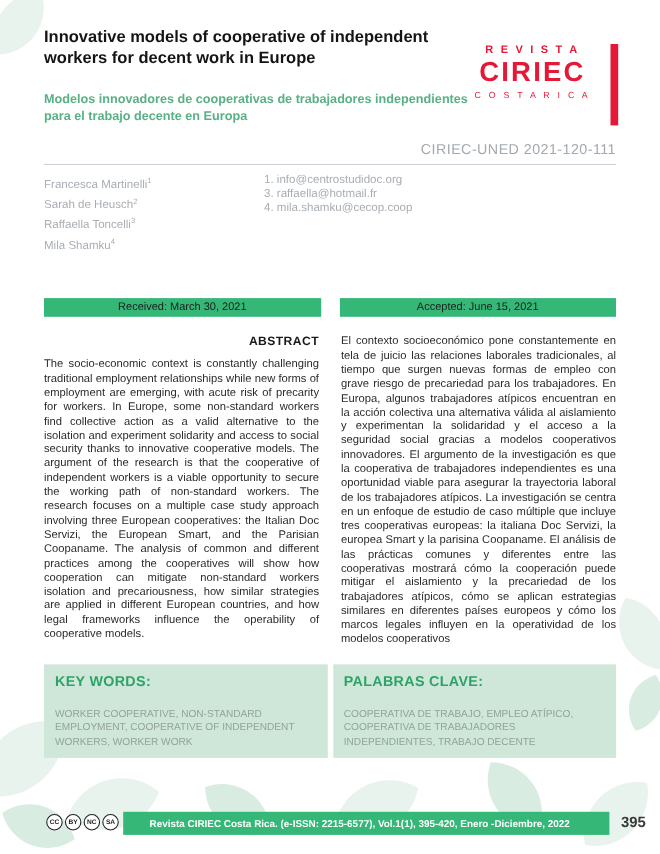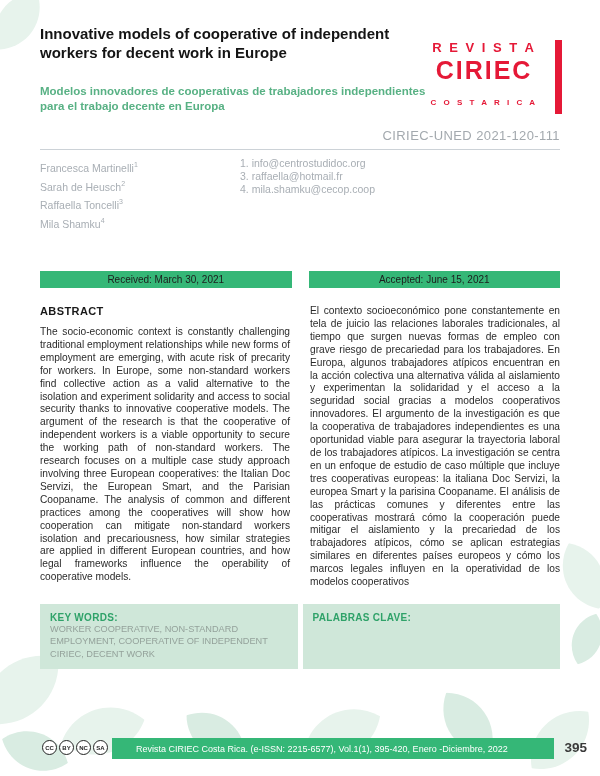--- a/index.html
+++ b/index.html
@@ -12,58 +12,58 @@
   .leaf { position:absolute; }
 
   .content { position:relative; z-index:1; padding:24px 40px 0 40px; }
 
   .title { font-size:15px; font-weight:bold; color:#141414; line-height:19px; width:375px; }
   .subtitle { margin-top:22px; font-size:11.5px; font-weight:bold; color:#58b184; line-height:15px; width:400px; }
 
   
   .logo { position:absolute; top:40px; right:38px; width:142px; height:74px; z-index:2; }
   .logo-inner { position:absolute; left:0; top:0; right:14px; text-align:center; }
-  .logo-revista { font-size:13px; font-weight:bold; color:#e51937; letter-spacing:2px; }
+  .logo-revista { font-size:10px; font-weight:bold; color:#e51937; letter-spacing:2px; }
   .logo-ciriec { font-size:25px; font-weight:bold; color:#e51937; letter-spacing:2px; line-height:27px; margin-top:2px; }
-  .logo-costa { font-size:8px; font-weight:bold; color:#e51937; letter-spacing:2.5px; margin-top:14px; }
+  .logo-costa { font-size:8px; font-weight:normal; color:#e51937; letter-spacing:2.5px; margin-top:2px; }
   .logo-bar { position:absolute; right:0; top:0; bottom:0; width:7px; background:#e51937; }
 
   .manuscript { text-align:right; font-size:13px; color:#a3a9ae; letter-spacing:.4px; margin-top:14px; }
 
   .rule { border:none; border-top:1px solid #ccd2d7; margin-top:6px; }
 
   .people { display:flex; margin-top:7px; }
   .authors { width:200px; }
   .author-line { font-size:10.5px; color:#a8aeb4; line-height:16px; }
   .author-line sup { font-size:7px; }
   .emails { }
   .email-line { font-size:10.5px; color:#a8aeb4; line-height:13px; }
 
   .datebars { display:flex; gap:17px; margin-top:40px; }
   .datebar { flex:1; height:17px; background:#35b777; display:flex; align-items:center; justify-content:center;
              font-size:10px; color:#1c1c1c; }
 
   .cols { display:flex; gap:20px; margin-top:17px; }
   .col { flex:1; min-width:0; }
-  .col-heading { font-size:11px; font-weight:bold; color:#1a1a1a; letter-spacing:.4px; margin-bottom:9px; }
+  .col-heading { font-size:11px; font-weight:bold; color:#1a1a1a; letter-spacing:.4px; margin-bottom:9px;text-align:right; }
   .col-body { font-size:10.2px; line-height:12.9px; color:#2b2b2b; text-align:justify; }
 
   .kwrow { display:flex; gap:5px; margin-top:15px; }
   .kwbox { flex:1; background:#cfe7d9; padding:8px 10px 9px 10px; }
-  .kw-heading { font-size:10px; font-weight:bold; color:#2fa269; letter-spacing:.3px; margin-bottom:0; }
+  .kw-heading { font-size:13px; font-weight:bold; color:#2fa269; letter-spacing:.3px; margin-bottom:16px; }
   .kw-body { font-size:9.2px; line-height:12.5px; color:#94a29b; }
 
   
   .footer { position:absolute; left:0; right:0; bottom:17px; height:21px; z-index:2; }
   .cc-badge { position:absolute; left:42px; top:2px; display:flex; gap:2px; }
   .cc-circle { width:15px; height:15px; border:1.5px solid #222; border-radius:50%; background:#fff;
                display:flex; align-items:center; justify-content:center; font-size:6px; font-weight:bold; color:#222; }
   .footer-bar { position:absolute; left:112px; right:46px; top:0; height:21px; background:#35b777;
                 display:flex; align-items:center; padding-left:9px; }
-  .footer-bar span { font-size:9px; font-weight:normal; color:#ffffff; white-space:nowrap;padding-left:15px; }
+  .footer-bar span { font-size:9px; font-weight:bold; color:#ffffff; white-space:nowrap;padding-left:15px; }
   .pagenum { position:absolute; right:13px; top:2px; font-size:13.5px; font-weight:bold; color:#3a3a3a; }
 </style>
 </head>
 <body>
 
 <div class="page">
 
   <div class="leaves">
     <svg class="leaf" style="left:-18px; top:-14px; width:70px; height:70px; transform:rotate(35deg);" viewBox="0 0 100 100">
         <path d="M50 0 C85 25 85 75 50 100 C15 75 15 25 50 0 Z" fill="#e7f3ec"></path>
@@ -140,24 +140,25 @@
         <div class="col-body">The socio-economic context is constantly challenging traditional employment relationships while new forms of employment are emerging, with acute risk of precarity for workers. In Europe, some non-standard workers find collective action as a valid alternative to the isolation and experiment solidarity and access to social security thanks to innovative cooperative models. The argument of the research is that the cooperative of independent workers is a viable opportunity to secure the working path of non-standard workers. The research focuses on a multiple case study approach involving three European cooperatives: the Italian Doc Servizi, the European Smart, and the Parisian Coopaname. The analysis of common and different practices among the cooperatives will show how cooperation can mitigate non-standard workers isolation and precariousness, how similar strategies are applied in different European countries, and how legal frameworks influence the operability of cooperative models.</div>
       </div>
       <div class="col">
         <div class="col-body">El contexto socioeconómico pone constantemente en tela de juicio las relaciones laborales tradicionales, al tiempo que surgen nuevas formas de empleo con grave riesgo de precariedad para los trabajadores. En Europa, algunos trabajadores atípicos encuentran en la acción colectiva una alternativa válida al aislamiento y experimentan la solidaridad y el acceso a la seguridad social gracias a modelos cooperativos innovadores. El argumento de la investigación es que la cooperativa de trabajadores independientes es una oportunidad viable para asegurar la trayectoria laboral de los trabajadores atípicos. La investigación se centra en un enfoque de estudio de caso múltiple que incluye tres cooperativas europeas: la italiana Doc Servizi, la europea Smart y la parisina Coopaname. El análisis de las prácticas comunes y diferentes entre las cooperativas mostrará cómo la cooperación puede mitigar el aislamiento y la precariedad de los trabajadores atípicos, cómo se aplican estrategias similares en diferentes países europeos y cómo los marcos legales influyen en la operatividad de los modelos cooperativos</div>
       </div>
     </div>
 
     <div class="kwrow">
       <div class="kwbox">
         <div class="kw-heading">KEY WORDS:</div>
-        <div class="kw-body">WORKER COOPERATIVE, NON-STANDARD EMPLOYMENT, COOPERATIVE OF INDEPENDENT CIRIEC, DECENT WORK</div>
+        <div class="kw-body">WORKER COOPERATIVE, NON-STANDARD EMPLOYMENT, COOPERATIVE OF INDEPENDENT WORKERS, WORKER WORK</div>
       </div>
       <div class="kwbox">
         <div class="kw-heading">PALABRAS CLAVE:</div>
+        <div class="kw-body">COOPERATIVA DE TRABAJO, EMPLEO ATÍPICO, COOPERATIVA DE TRABAJADORES INDEPENDIENTES, TRABAJO DECENTE</div>
       </div>
     </div>
 
   </div>
 
   <div class="footer">
     <div class="cc-badge">
       <div class="cc-circle">CC</div>
       <div class="cc-circle">BY</div>
       <div class="cc-circle">NC</div>

